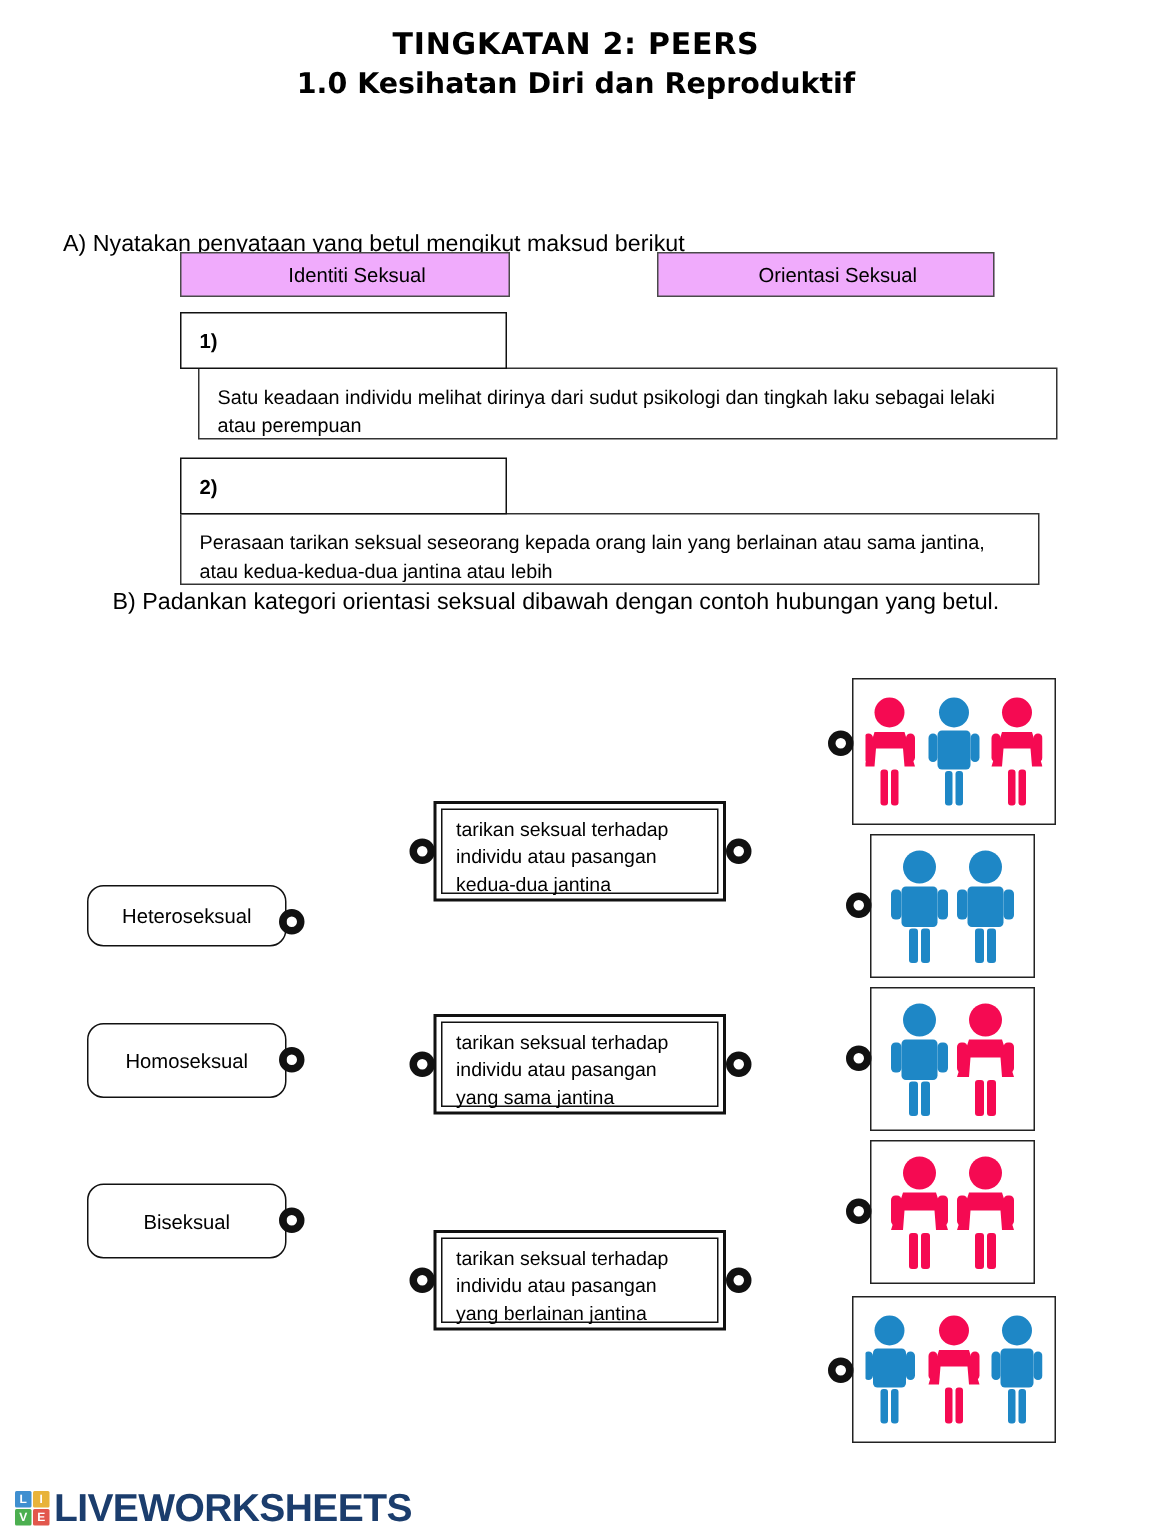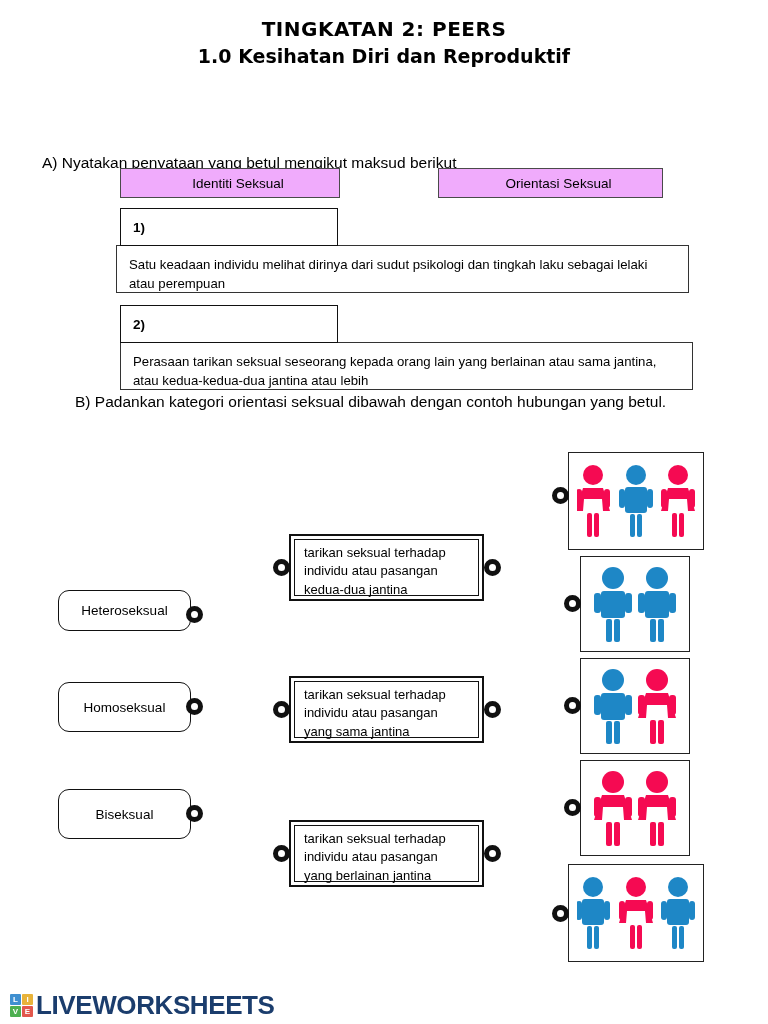--- a/index.html
+++ b/index.html
@@ -111,21 +111,21 @@
 
 
   <div class="sect" style="left:42px;top:133px;width:700px;margin-top:20px;">A) Nyatakan penyataan yang betul mengikut maksud berikut</div>
 
   <div class="hdrbox" style="left:120px;top:168px;width:220px;height:30px;">Identiti Seksual</div>
   <div class="hdrbox" style="left:438px;top:168px;width:225px;height:30px;">Orientasi Seksual</div>
 
   <div class="numbox" style="left:120px;top:208px;width:218px;height:38px;">
     <span>1)</span>
   </div>
-  <div class="stmtbox" style="left:116px;top:245px;width:573px;height:48px;">Satu keadaan individu melihat dirinya dari sudut psikologi dan tingkah laku sebagai lelaki atau perempuan</div>
+  <div class="stmtbox" style="left:132px;top:245px;width:573px;height:48px;">Satu keadaan individu melihat dirinya dari sudut psikologi dan tingkah laku sebagai lelaki atau perempuan</div>
 
   <div class="numbox" style="left:120px;top:305px;width:218px;height:38px;">
     <span>2)</span>
   </div>
   <div class="stmtbox" style="left:120px;top:342px;width:573px;height:48px;">Perasaan tarikan seksual seseorang kepada orang lain yang berlainan atau sama jantina, atau kedua-kedua-dua jantina atau lebih</div>
 
   <div class="sect" style="left:42px;top:392px;width:710px;margin-left:33px;">B) Padankan kategori orientasi seksual dibawah dengan contoh hubungan yang betul.</div>
 
   <div class="pill" style="left:58px;top:590px;width:133px;height:41px;">
     <span>Heteroseksual</span>

